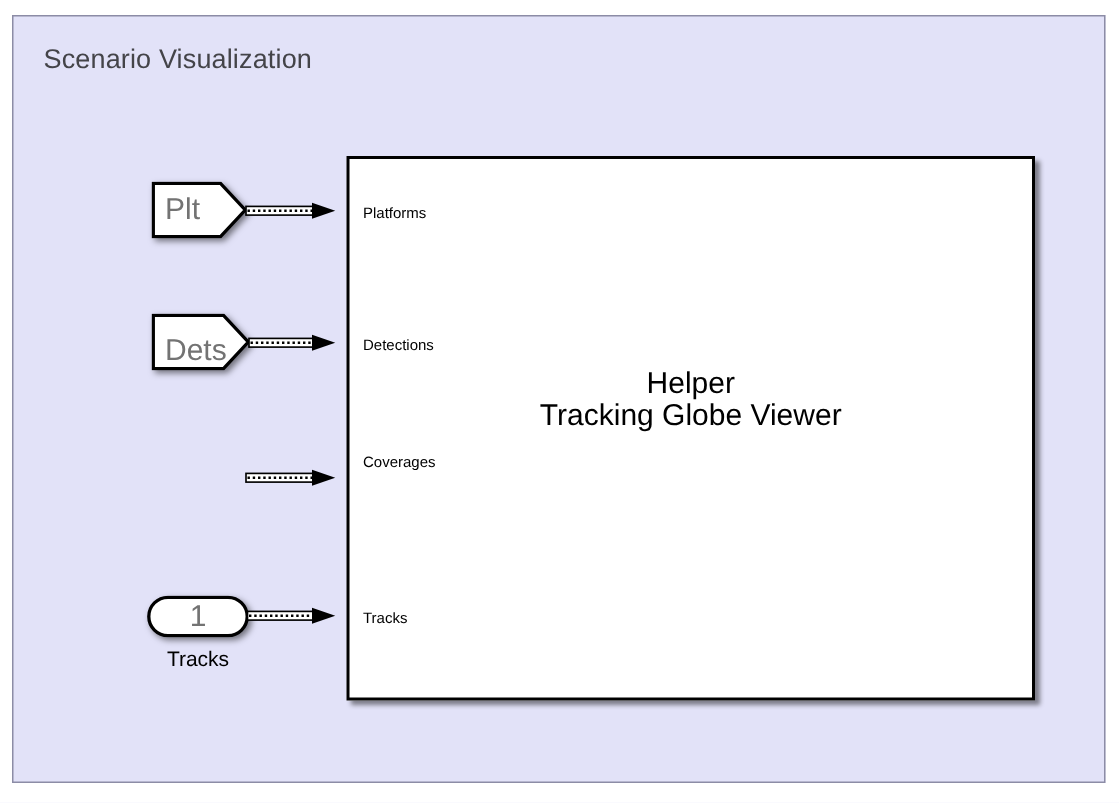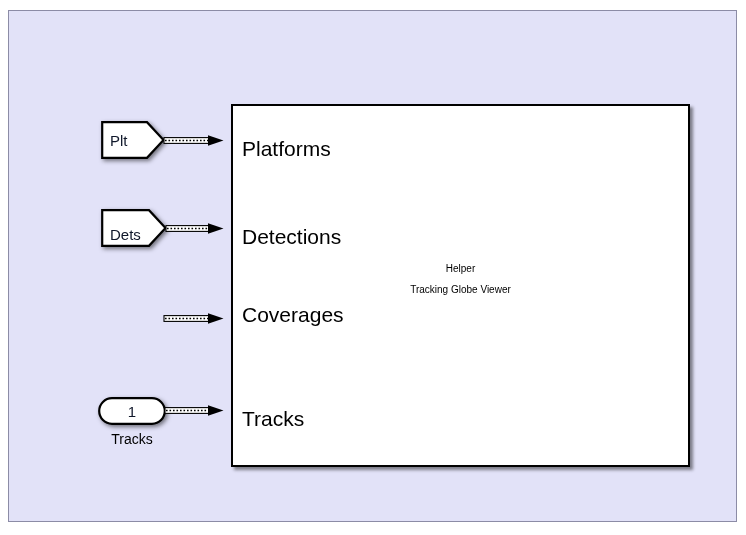--- a/index.html
+++ b/index.html
@@ -53,32 +53,32 @@
     background: #ffffff;
     border: 2px solid #000000;
     box-sizing: border-box;
     box-shadow: 3px 3px 3px rgba(0,0,0,0.45);
   }
 
   .main-block-label {
     position: absolute;
     left: 0;
     right: 0;
-    top: 152px;
+    top: 140px;
     text-align: center;
-    font-size: 10px;
+    font-size: 20px;
     color: #000000;
     line-height: 21px;
     white-space: pre-line;
   }
 
   
   .port-label {
     position: absolute;
-    font-size: 21px;
+    font-size: 10px;
     color: #000000;
     white-space: nowrap;
     line-height: 1;
   }
 
   
   .src-block {
     position: absolute;
     filter: drop-shadow(2.5px 2.5px 2px rgba(0,0,0,0.5));
   }
@@ -86,22 +86,22 @@
 
   .src-text {
     position: absolute;
     left: 0;
     top: 0;
     width: 100%;
     height: 100%;
     display: flex;
     align-items: center;
     justify-content: center;
-    font-size: 15px;
-    color: #0f172a;
+    font-size: 20px;
+    color: #737373;
     pointer-events: none;
   }
   .src-text.pent { justify-content: flex-start; padding-left: 9px; box-sizing: border-box; }
 
   .src-under-label {
     position: absolute;
     font-size: 14px;
     color: #000000;
     white-space: nowrap;
     text-align: center;
@@ -114,20 +114,21 @@
   }
   .signal svg { display: block; overflow: visible; }
 </style>
 </head>
 <body>
 
 <div id="canvas">
 
   <div class="subsystem-frame">
 
+    <div class="subsystem-title">Scenario Visualization</div>
 
     <div class="src-block" style="left:92px; top:110px; width:64px; height:38px;">
       <svg width="64" height="38" viewBox="0 0 64 38">
         <path d="M1.2 1.2 H46 L62.5 19 L46 36.8 H1.2 Z" fill="#ffffff" stroke="#000000" stroke-width="2.2"></path>
       </svg>
       <div class="src-text pent">Plt</div>
     </div>
 
     <div class="signal" style="left:155px; top:124px; width:62px;">
       <svg width="62" height="11" viewBox="0 0 62 11">

